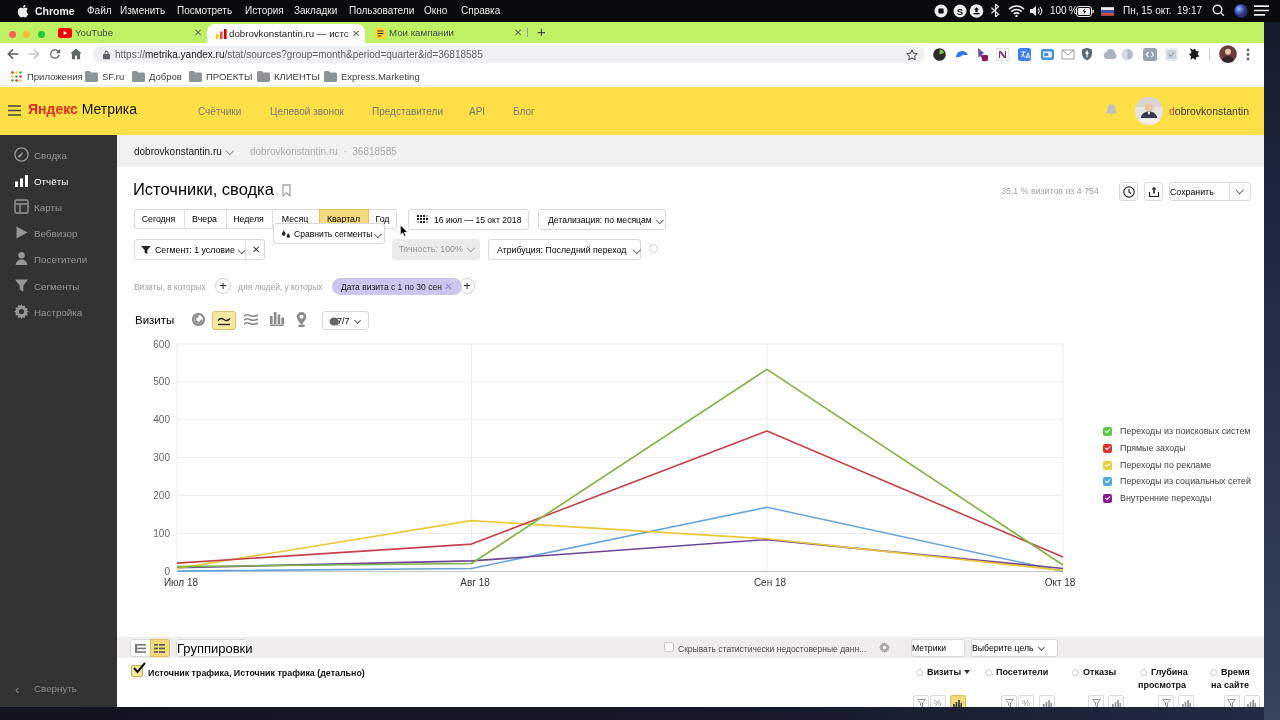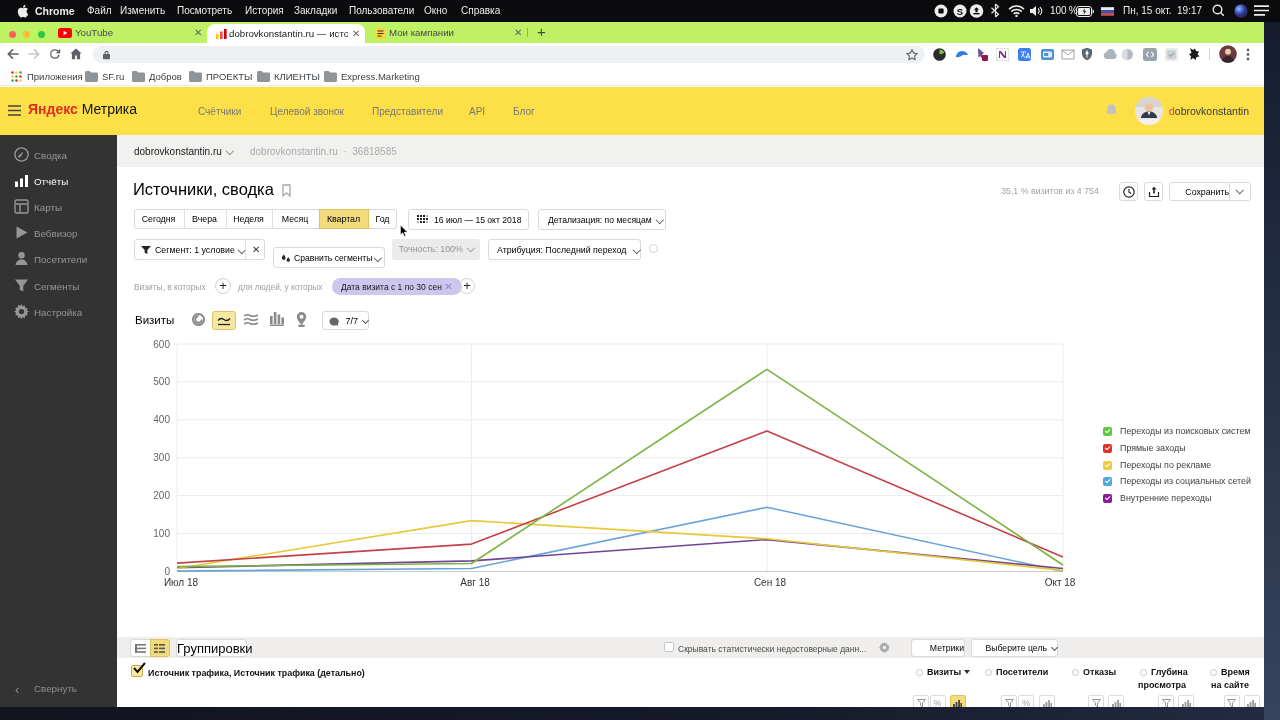--- a/index.html
+++ b/index.html
@@ -20,21 +20,21 @@
 #omnibox{position:absolute;left:93px;top:46px;width:832px;height:17px;background:#eef1f4;border-radius:9px;font-size:10px;color:#5f6368;line-height:17px}
 #bookmarks{position:absolute;left:0;top:66px;width:1264px;height:20px;background:#fff;border-bottom:1px solid #ececec;font-size:9.5px;color:#3c4043}
 .bk{position:absolute;top:4.5px;white-space:nowrap}
 
 #mhead{position:absolute;left:0;top:87px;width:1264px;height:48px;background:#fde047}
 #band{position:absolute;left:117px;top:135px;width:1147px;height:32px;background:#f1f1ef;font-size:10px}
 #sidebar{position:absolute;left:0;top:135px;width:117px;height:572px;background:#333;color:#969696;font-size:9.8px}
 .sbi{position:absolute;left:0;width:117px;height:26px}
 .sbi .lbl{position:absolute;left:34px;top:6px}
 #content{position:absolute;left:117px;top:167px;width:1147px;height:540px;background:#fff}
-.btn{position:absolute;background:#fff;border:1px solid #d9d9d9;border-radius:3px;font-size:8.8px;color:#000;text-align:right}
+.btn{position:absolute;background:#fff;border:1px solid #d9d9d9;border-radius:3px;font-size:8.8px;color:#000;text-align:left}
 .caret{display:inline-block;width:5.5px;height:5.5px;border-right:1.2px solid #555;border-bottom:1.2px solid #555;transform:rotate(45deg);margin-left:5px;vertical-align:1.5px}
 svg{display:block}
 .nw{white-space:nowrap}
 .lgb{position:absolute;left:0;top:3px;width:9px;height:9px;border-radius:2px}
 .lgb i{position:absolute;left:1.5px;top:2px;width:5px;height:2.5px;border-left:1.5px solid #fff;border-bottom:1.5px solid #fff;transform:rotate(-45deg)}
 .lgt{position:absolute;left:17px;top:2px;white-space:nowrap}
 .mc{position:absolute;top:502px;width:7px;height:7px;border:1px solid #c9c9c9;border-radius:50%}
 .fb{position:absolute;top:528px;width:16px;height:15px;border:1px solid #dcdcdc;border-radius:2px;background:#fff}
 .fb svg{margin:2.5px auto 0}
 .fb.sel{background:#f2db7d;border-color:#dcc25e}
@@ -151,20 +151,21 @@
       <path d="M7 2.2a4.8 4.8 0 104.7 5.6h-1.4A3.5 3.5 0 117 3.5c1 0 1.8.4 2.5 1L7.8 6.2h4.4V1.8L10.5 3.5A4.8 4.8 0 007 2.2z" fill="#5f6368"></path>
     </svg>
   <svg class="abs" style="left:69px;top:4px" width="14" height="14" viewBox="0 0 14 14">
       <path d="M7 1.5L1.3 6.6h1.6v5.6h3.2V8.5h1.8v3.7h3.2V6.6h1.6z" fill="#5f6368"></path>
     </svg>
 </div>
 <div id="omnibox">
   <svg class="abs" style="left:9px;top:4px" width="9" height="10" viewBox="0 0 9 10">
       <path d="M2.5 4V2.8a2 2 0 014 0V4h.8a.7.7 0 01.7.7v3.8a.7.7 0 01-.7.7H1.7a.7.7 0 01-.7-.7V4.7a.7.7 0 01.7-.7zm1.1 0h1.8V2.8a.9.9 0 00-1.8 0z" fill="#5f6368"></path>
     </svg>
+  <span class="abs nw" style="left:22px">https://<span style="color:#202124">metrika.yandex.ru</span>/stat/sources?group=month&amp;period=quarter&amp;id=36818585</span>
   <svg class="abs" style="left:813px;top:3px" width="12" height="12" viewBox="0 0 12 12">
       <path d="M6 .8l1.6 3.3 3.6.5-2.6 2.5.6 3.6L6 9l-3.2 1.7.6-3.6L.8 4.6l3.6-.5z" fill="none" stroke="#5f6368" stroke-width="1.1" stroke-linejoin="round"></path>
     </svg>
 </div>
 <div id="extbar">
   <svg class="abs" style="left:933px;top:48px" width="13" height="13" viewBox="0 0 13 13">
       <circle cx="6.5" cy="6.5" r="6.3" fill="#2b2b2b"></circle>
       <path d="M6.5 1.5a5 5 0 014.8 3.6L6.5 6.5z" fill="#7ac143"></path>
     </svg>
   <svg class="abs" style="left:955px;top:48px" width="14" height="13" viewBox="0 0 14 13">
@@ -414,21 +415,21 @@
 
   <div class="abs nw" style="left:17px;top:72px;width:131px;height:21px;border:1px solid #d9d9d9;border-radius:3px;background:#fff;font-size:8.8px;line-height:20px">
     <svg style="position:absolute;left:6px;top:6px" width="10" height="9" viewBox="0 0 11 10">
         <path d="M0 0h11L7 4.5V9L4 7.5v-3z" fill="#222"></path>
       </svg>
     <span style="position:absolute;left:20px">Сегмент: 1 условие</span>
       <span class="caret" style="position:absolute;left:99px;top:7px"></span>
     <span style="position:absolute;left:110px;top:0;width:1px;height:21px;background:#e0e0e0"></span>
     <span style="position:absolute;left:117px;top:0;font-size:10px;color:#333">✕</span>
   </div>
-  <div class="btn nw" style="left:156px;top:80px;width:112px;height:21px;line-height:20px;border-radius:3px;text-align:right">
+  <div class="btn nw" style="left:156px;top:56px;width:112px;height:21px;line-height:20px;border-radius:3px;text-align:right">
     <svg style="position:absolute;left:7px;top:6px" width="10" height="10" viewBox="0 0 11 11">
         <path d="M3 .5C4.2 2 5 3.2 5 4.5a2 2 0 11-4 0C1 3.2 1.8 2 3 .5z" fill="#222"></path>
         <path d="M8 3.5c1 1.3 1.7 2.3 1.7 3.4a1.7 1.7 0 11-3.4 0c0-1.1.7-2.1 1.7-3.4z" fill="#222"></path>
       </svg>
     <span style="position:absolute;left:20px;font-size:8.6px">Сравнить сегменты</span>
       <span class="caret" style="position:absolute;left:96px;top:7px"></span>
   </div>
   <div class="abs nw" style="left:275px;top:72px;width:88px;height:21px;background:#ebebeb;border-radius:3px;font-size:8.8px;line-height:20px;color:#929292;text-align:center">Точность: 100%<span class="caret" style="border-color:#999"></span></div>
   <div class="btn nw" style="left:371px;top:72px;width:153px;height:21px;line-height:20px;text-align:left">
       <span style="position:absolute;left:8px">Атрибуция: Последний переход</span>

